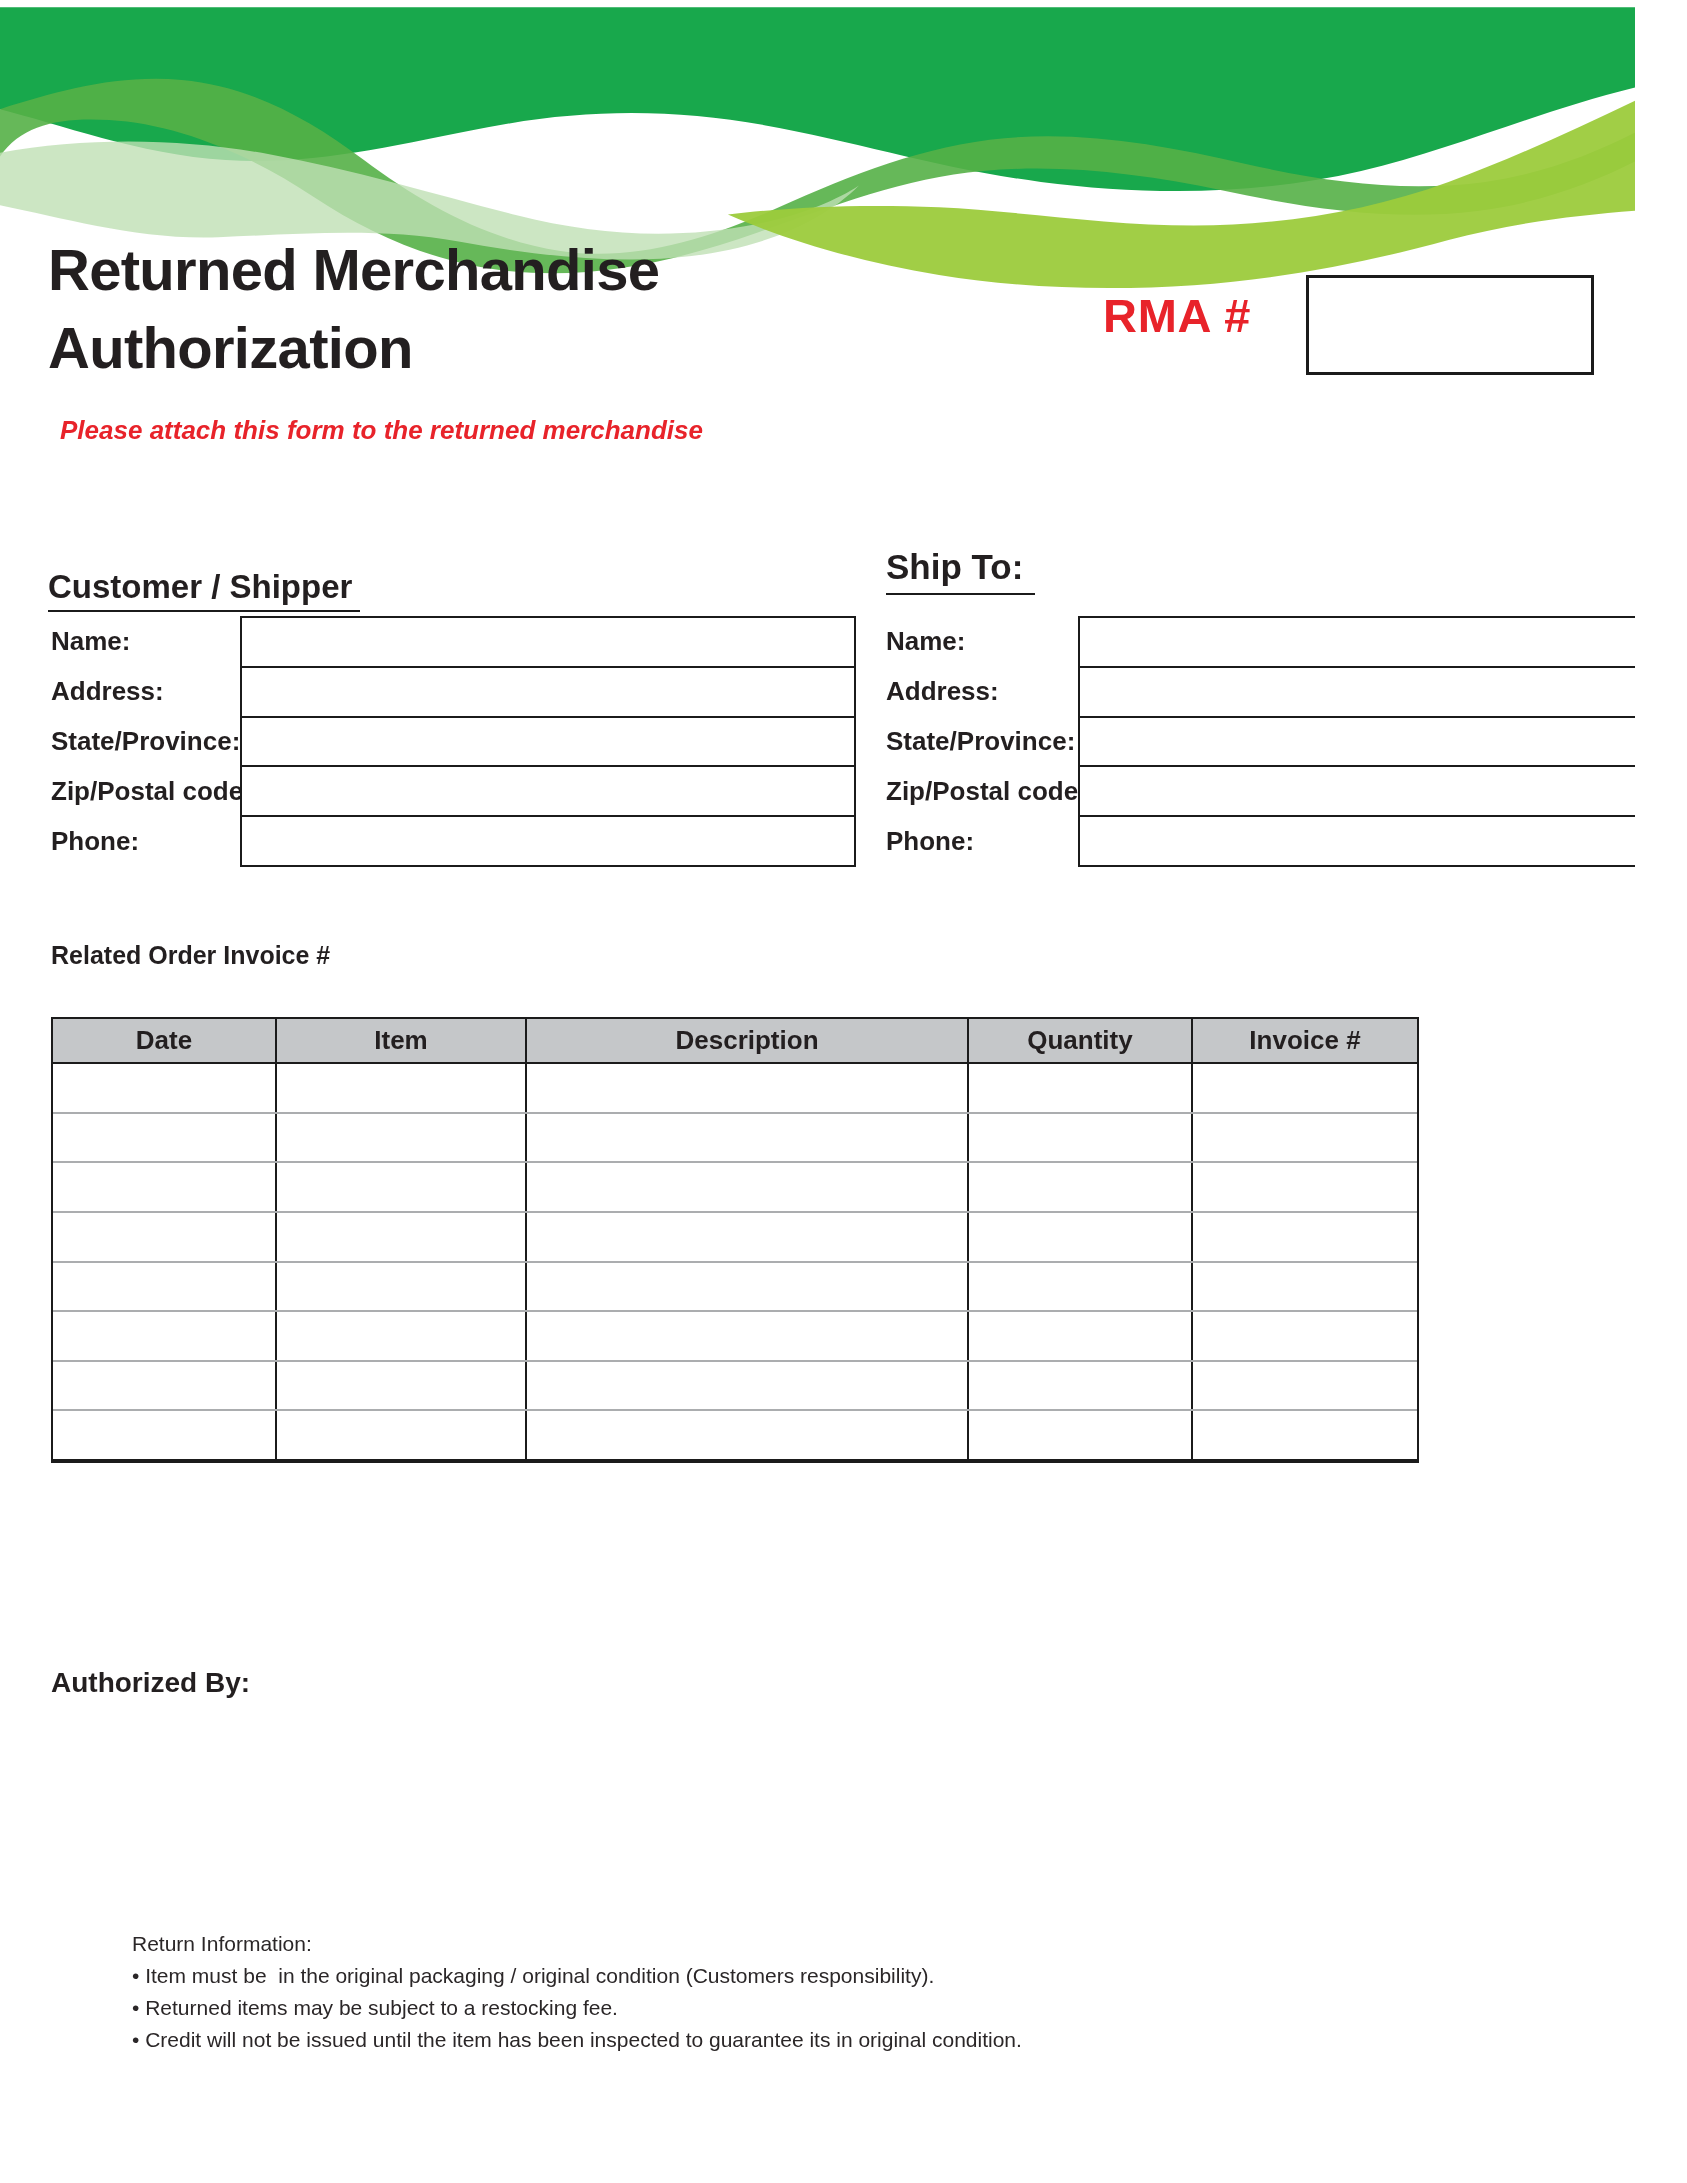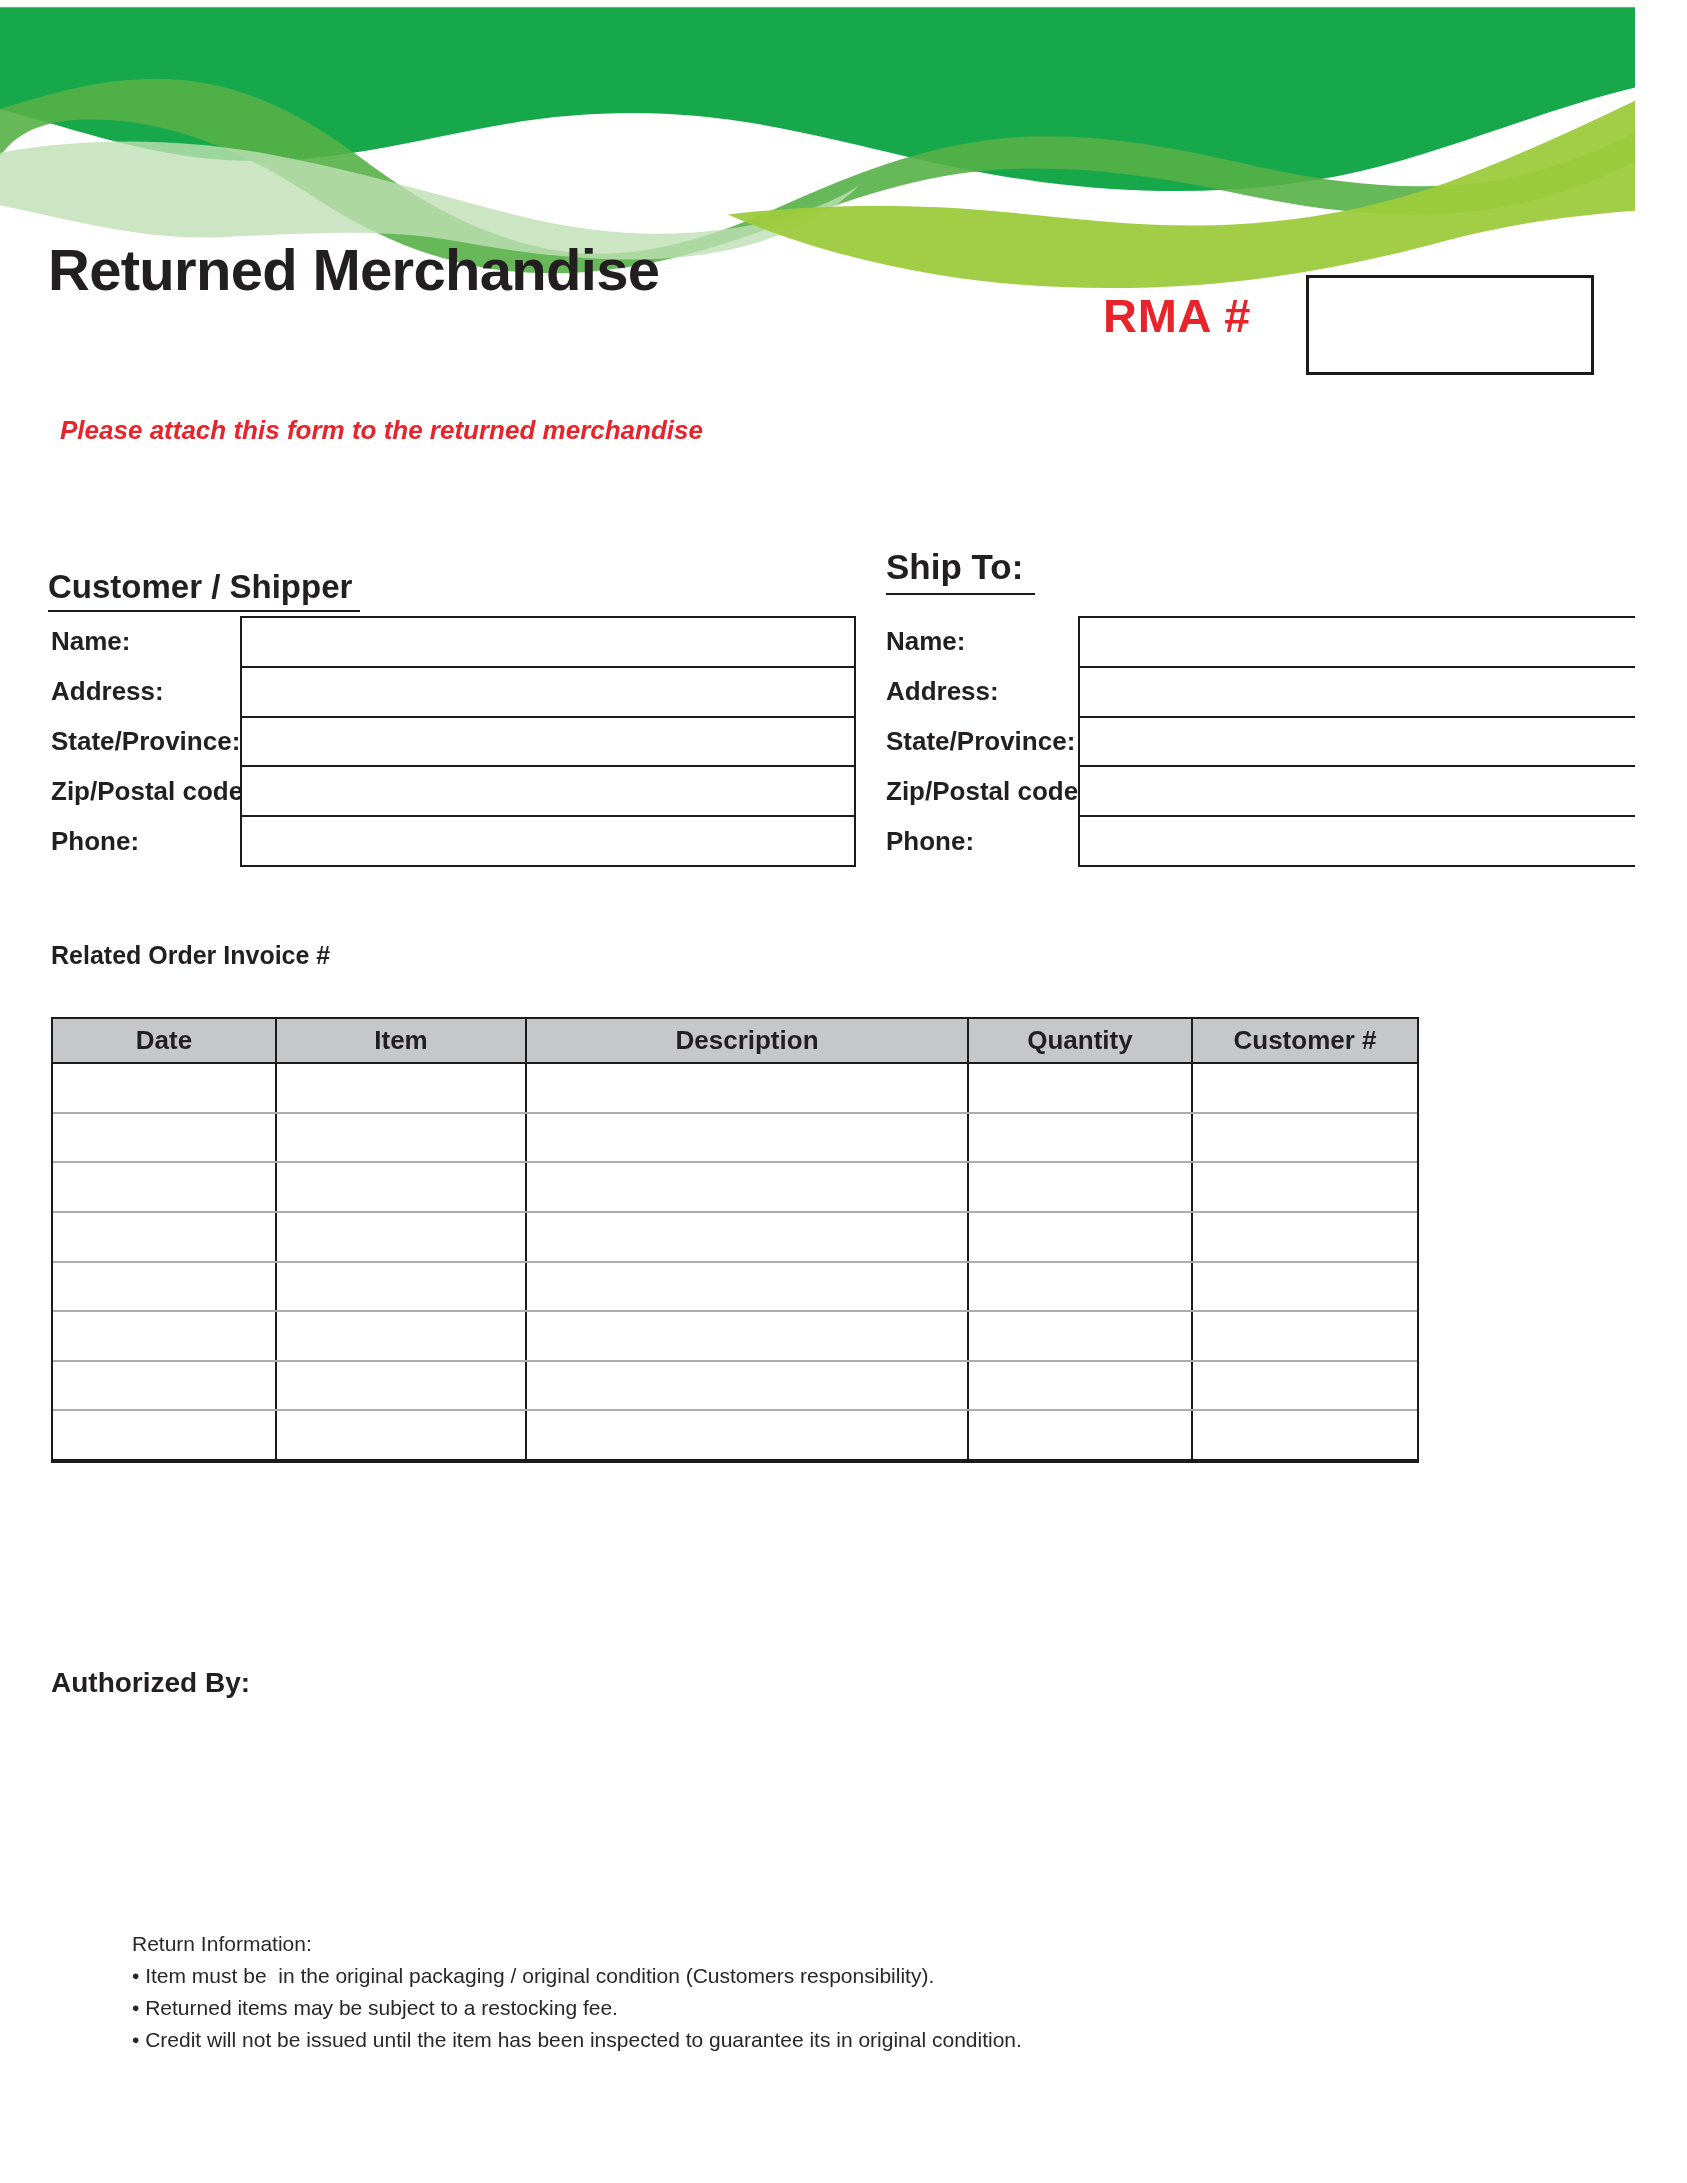--- a/index.html
+++ b/index.html
@@ -77,20 +77,21 @@
 
   <svg id="waves" viewBox="0 0 2319 400" preserveAspectRatio="none" aria-hidden="true">
     <path fill="#18A84C" d="M0,10 H2319 V105 C2150,135 2020,200 1870,235 C1720,270 1570,268 1430,250 C1290,232 1180,195 1050,172 C920,149 800,150 670,175 C540,200 430,228 310,220 C190,212 80,170 0,150 Z"></path>
     <path fill="#55B047" opacity="0.9" d="M0,150 C80,125 160,102 250,110 C340,118 420,160 500,220 C580,280 670,330 770,345 C870,360 970,330 1070,285 C1170,240 1270,200 1380,190 C1490,180 1600,200 1710,225 C1820,250 1930,265 2040,250 C2150,235 2250,185 2319,140 V180 C2250,225 2150,275 2030,290 C1910,305 1790,285 1680,262 C1570,239 1460,225 1350,235 C1240,245 1140,285 1040,320 C940,355 840,380 730,375 C620,370 520,330 430,270 C340,210 240,170 150,165 C80,161 30,172 0,215 Z"></path>
     <path fill="#BFE0B4" opacity="0.8" d="M0,210 C120,188 250,190 370,212 C490,234 600,268 710,296 C820,324 930,330 1040,308 C1100,296 1150,275 1180,255 C1130,305 1050,340 950,352 C850,364 740,352 630,332 C520,312 410,322 300,326 C190,330 90,300 0,282 Z"></path>
     <path fill="#9CCB3C" opacity="0.95" d="M2319,104 C2200,160 2100,210 1990,250 C1880,290 1760,310 1640,310 C1520,310 1400,290 1290,285 C1180,280 1080,285 1000,295 C1080,330 1180,360 1290,378 C1400,396 1520,400 1640,392 C1760,384 1880,360 1990,330 C2100,300 2220,290 2319,285 Z"></path>
   </svg>
 
   <div class="title">
     <div>Returned Merchandise</div>
+    <div>Authorization</div>
   </div>
 
   <div class="rma-label">RMA #</div>
   <div class="rma-box"></div>
 
   <div class="notice">Please attach this form to the returned merchandise</div>
 
   <div class="sec-heading customer-heading">Customer / Shipper</div>
   <div class="sec-heading shipto-heading">Ship To:</div>
 
@@ -126,21 +127,21 @@
     <div class="fbox"></div>
   </div>
 
   <div class="related-label">Related Order Invoice #</div>
 
   <div class="otable-head">
     <div class="hcell">Date</div>
     <div class="hcell">Item</div>
     <div class="hcell">Description</div>
     <div class="hcell">Quantity</div>
-    <div class="hcell">Customer #</div>
+    <div class="hcell">Invoice #</div>
   </div>
   <div class="otable-body">
       <div class="otable-row">
         <div class="otable-cell"></div>
         <div class="otable-cell"></div>
         <div class="otable-cell"></div>
         <div class="otable-cell"></div>
         <div class="otable-cell"></div>
       </div>
       <div class="otable-row">

